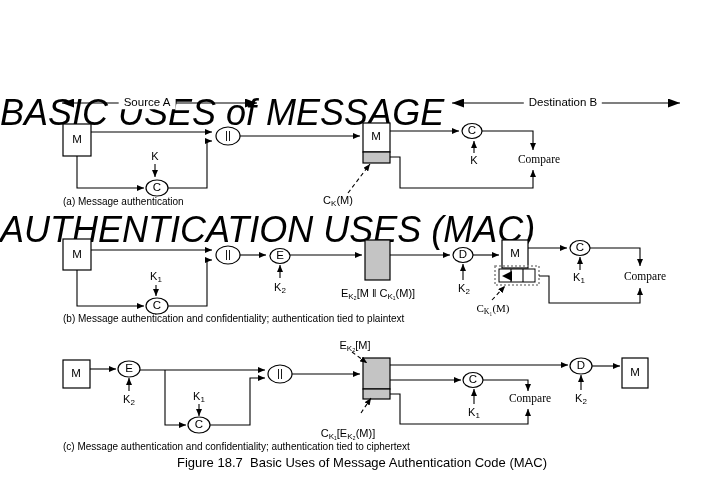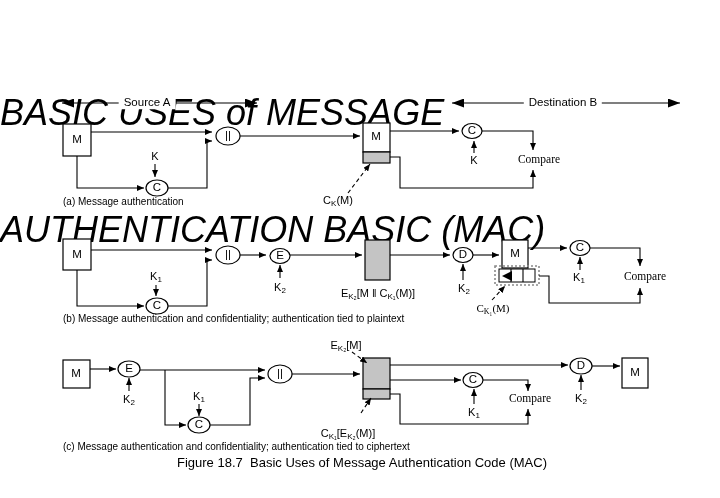--- a/index.html
+++ b/index.html
@@ -37,21 +37,21 @@
   .hatch-outline{fill:none;stroke:var(--hatch_outline);stroke-width:1.6;stroke-dasharray:2 2;}
   .dash{stroke-dasharray:4 3;}
 </style>
 </head>
 <body>
 
 <div class="stage">
 
   <div class="title">
     <div>BASIC USES of MESSAGE</div>
-    <div>AUTHENTICATION BASIC (MAC)</div>
+    <div>AUTHENTICATION USES (MAC)</div>
   </div>
 
   <svg class="layer" width="720" height="498" viewBox="0 0 720 498">
     <defs>
       <marker id="ah" orient="auto-start-reverse" markerUnits="userSpaceOnUse" markerWidth="7" markerHeight="6" refX="7" refY="3">
         <path class="ink-fill" d="M0,0 L7,3 L0,6 Z"></path>
       </marker>
       <marker id="ahb" orient="auto-start-reverse" markerUnits="userSpaceOnUse" markerWidth="12" markerHeight="9" refX="12" refY="4.5">
         <path class="ink-fill" d="M0,0 L12,4.5 L0,9 Z"></path>
       </marker>
@@ -174,21 +174,21 @@
   <div class="lbl keylbl" style="left:579px;top:277px;"><span>K</span><sub>1</sub></div>
   <div class="lbl cmp" style="left:645px;top:277px;">Compare</div>
   <div class="cap" style="left:63px;top:313px;">(b) Message authentication and confidentiality; authentication tied to plaintext</div>
 
   <div class="lbl node" style="left:76px;top:374px;">M</div>
   <div class="lbl node" style="left:129px;top:369px;">E</div>
   <div class="lbl keylbl" style="left:129px;top:399px;"><span>K</span><sub>2</sub></div>
   <div class="lbl keylbl" style="left:199px;top:396px;"><span>K</span><sub>1</sub></div>
   <div class="lbl node" style="left:199px;top:425px;">C</div>
   <div class="lbl node" style="left:280px;top:374px;">||</div>
-  <div class="lbl taglbl" style="left:346px;top:345px;"><span>E</span><sub>K₂</sub><span>[M]</span></div>
+  <div class="lbl taglbl" style="left:355px;top:345px;"><span>E</span><sub>K₂</sub><span>[M]</span></div>
   <div class="lbl taglbl" style="left:348px;top:433px;"><span>C</span><sub>K₁</sub><span>[E</span><sub>K₂</sub><span>(M)]</span></div>
   <div class="lbl node" style="left:473px;top:380px;">C</div>
   <div class="lbl keylbl" style="left:474px;top:412px;"><span>K</span><sub>1</sub></div>
   <div class="lbl cmp" style="left:530px;top:399px;">Compare</div>
   <div class="lbl node" style="left:581px;top:366px;">D</div>
   <div class="lbl keylbl" style="left:581px;top:398px;"><span>K</span><sub>2</sub></div>
   <div class="lbl node" style="left:635px;top:373px;">M</div>
   <div class="cap" style="left:63px;top:441px;">(c) Message authentication and confidentiality; authentication tied to ciphertext</div>
 
   <div class="figcap" style="left:177px;top:455px;">Figure 18.7  Basic Uses of Message Authentication Code (MAC)</div>

